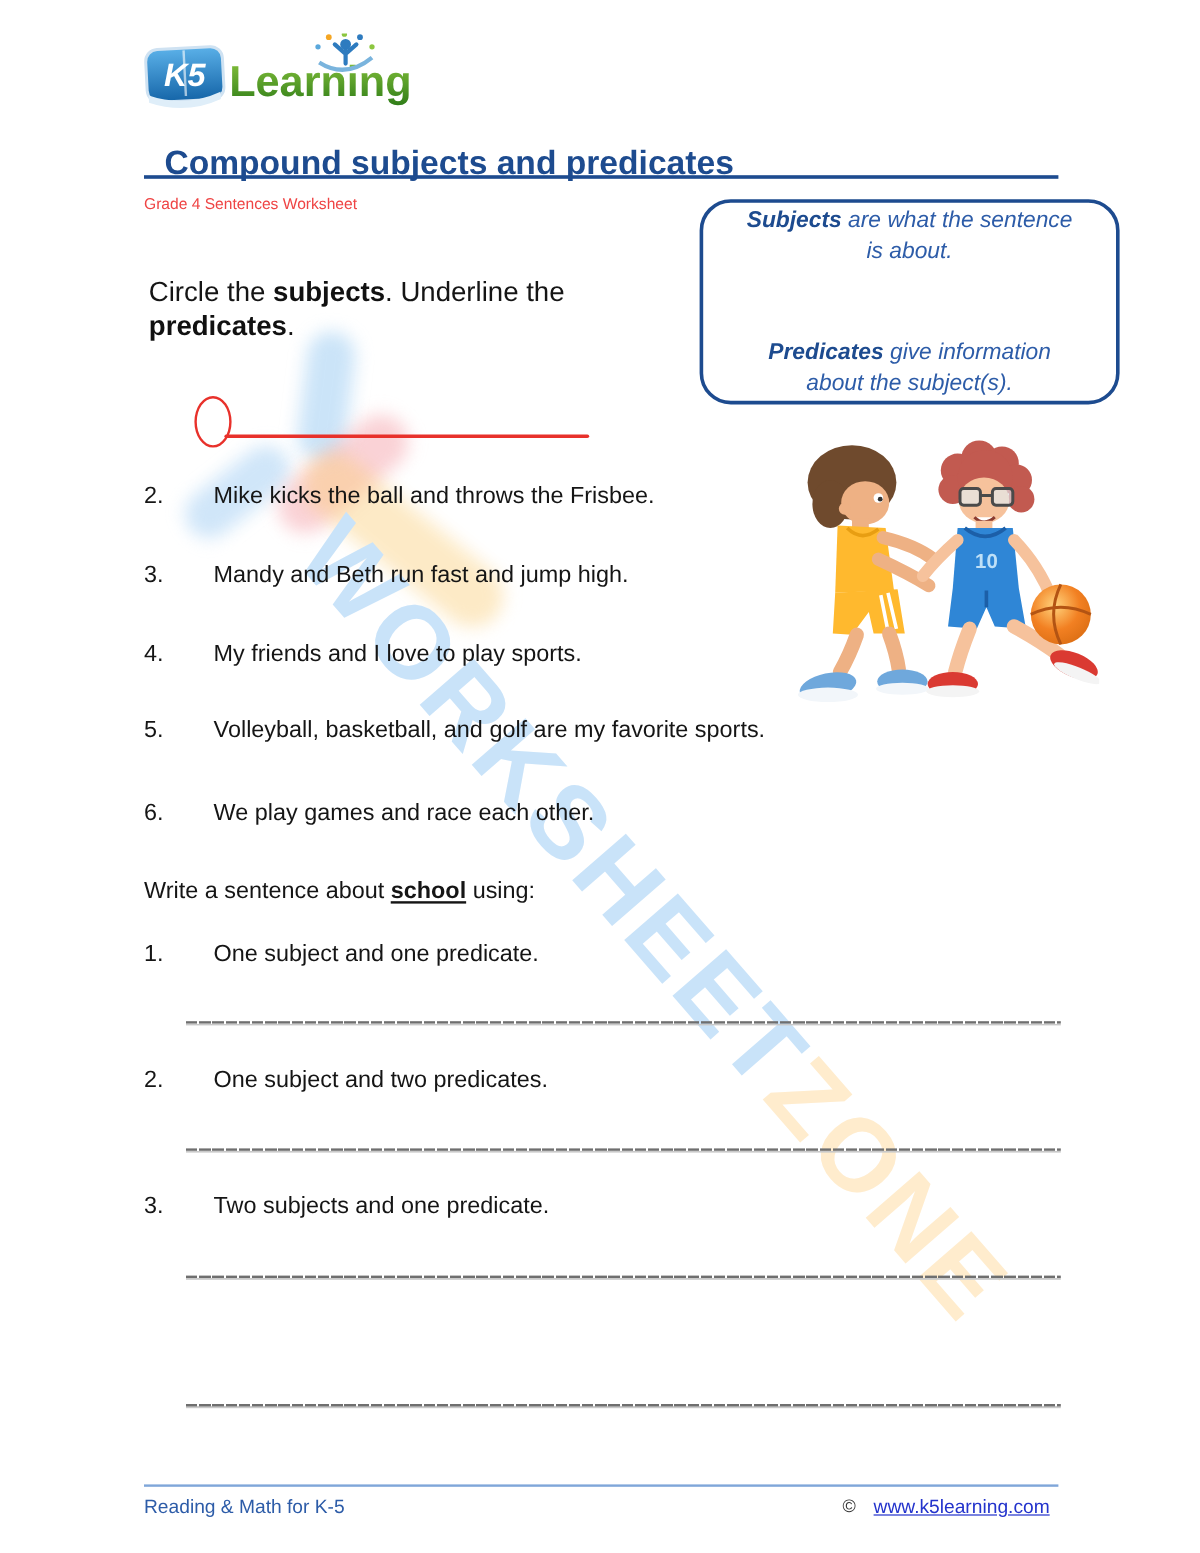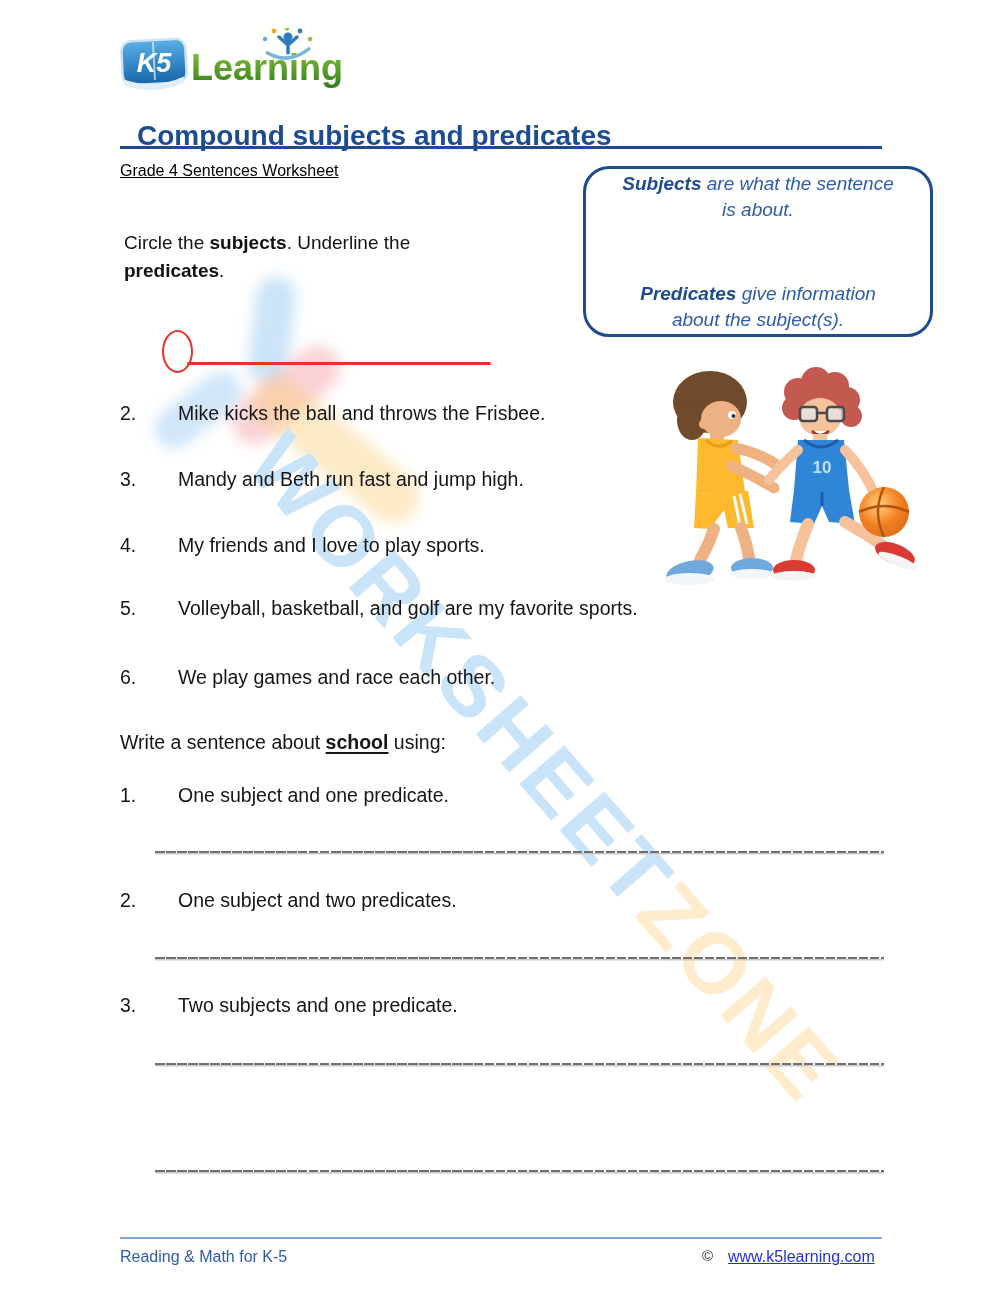--- a/index.html
+++ b/index.html
@@ -20,33 +20,33 @@
     position:absolute; left:298px; top:418px; transform:rotate(49deg); transform-origin:0 0;
     font-size:86px; font-weight:800; letter-spacing:4px; white-space:nowrap; line-height:1;
   }
   .wm-part1 { color:#c9e3f9; }
   .wm-part2 { color:#ffeccd; }
 
   
   .logo { left:116px; top:28px; width:230px; height:66px; }
   .title { left:120px; top:103px; margin:17px; font-size:28px; font-weight:bold; color:#1d4b8f; }
   .title-rule { left:120px; top:146px; width:762px; height:3px; background:#1d4b8f; }
-  .subtitle { left:120px; top:162px; font-size:16px; color:#000000;text-decoration:underline; }
+  .subtitle { left:120px; top:162px; font-size:13px; color:#ef4444; }
 
   .info-box {
     left:583px; top:166px; width:350px; height:171px; box-sizing:border-box;
     border:3.5px solid #1d4b8f; border-radius:26px;
     display:flex; flex-direction:column; justify-content:center; gap:26px;
     text-align:center; color:#2d5ca8; font-size:19px; line-height:26px; padding:0 14px;
   }
   .info-box p { margin:16px;font-style:italic; }
   .info-box b { color:#1d4b8f; }
 
   
-  .instructions { left:120px; top:229px; width:366px; margin:0; font-size:19px; line-height:28px; color:#151515; padding-left:4px; }
+  .instructions { left:120px; top:229px; width:366px; margin:0; font-size:23px; line-height:28px; color:#151515; padding-left:4px; }
   .instructions b, .prompt b { color:#111; }
   .row { left:120px; font-size:19.5px; color:#151515; white-space:nowrap; }
   .row .num { display:inline-block; width:58px; }
   .row1 .num { width:52px; }
   .row1 .subj { display:inline-block; width:13px; text-align:center; }
   .pred { text-decoration:underline; text-decoration-color:#3c3c3c; text-decoration-thickness:1.5px; text-underline-offset:4px; margin-left:6px; }
   .red-circle { left:162px; top:330px; width:27px; height:39px; border:2.5px solid #e8312b; border-radius:50%; z-index:2; }
   .red-line { left:187px; top:362px; width:304px; height:3px; background:#e8312b; border-radius:2px; z-index:2; }
 
   .prompt { left:120px; top:731px; margin:0; font-size:19.5px; color:#151515; }

